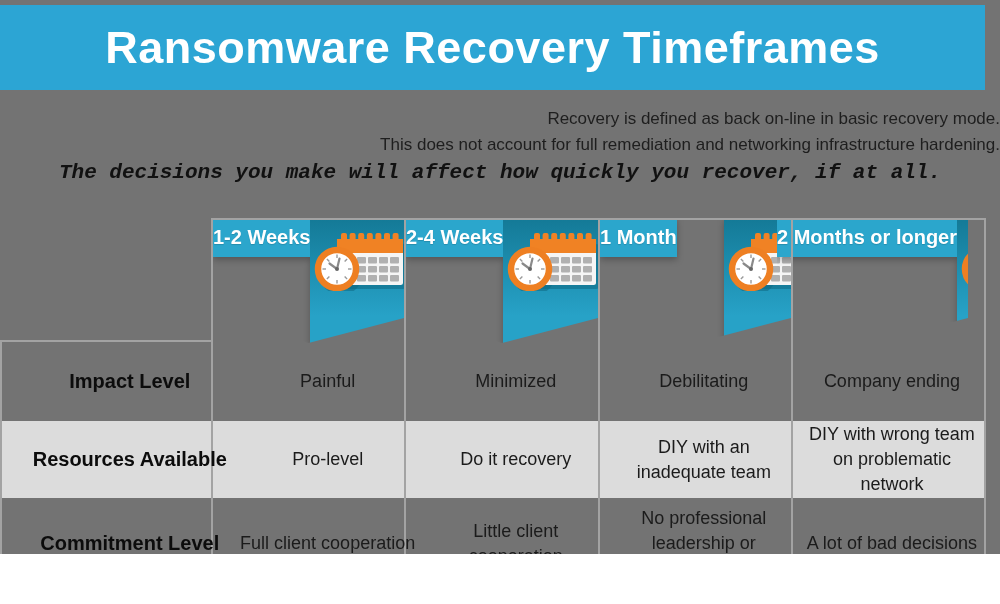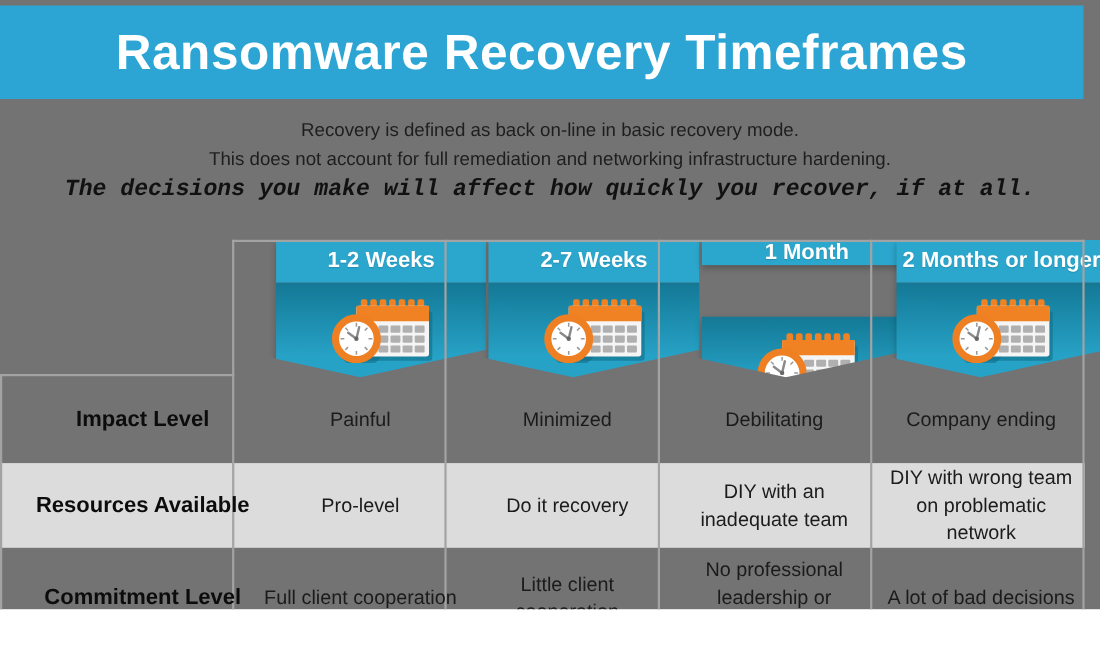--- a/index.html
+++ b/index.html
@@ -22,21 +22,21 @@
     position:absolute;left:0;top:5px;width:985px;height:85px;
     background:var(--banner-bg,#2CA5D4);
     display:flex;align-items:center;justify-content:center;
   }
   .title-banner h1{
     margin:0;font-size:45px;font-weight:bold;color:#ffffff;letter-spacing:.5px;white-space:nowrap;
   }
   
   .intro{position:absolute;left:0;top:106px;width:1000px;text-align:center;}
   .intro p{margin:0;}
-  .intro-line{font-size:17px;line-height:26px;color:#1e1e1e;}
+  .intro-line{font-size:17px;line-height:26px;color:#1e1e1e;text-align:right;}
   .intro-emphasis{
     font-family:Liberation Mono, monospace;font-style:italic;font-weight:bold;
     font-size:21px;line-height:30px;color:#111;
   }
   
   .table-region{position:absolute;left:0;top:0;width:1000px;height:604px;}
   .row-band{
     position:absolute;left:0;top:421px;width:986px;height:77px;
     background:var(--row-alt-bg,#DCDCDC);z-index:1;
   }
@@ -46,24 +46,23 @@
   .v3{left:598px;top:218px;width:2px;height:373px;}
   .v4{left:791px;top:218px;width:2px;height:373px;}
   .v5{left:984px;top:218px;width:2px;height:373px;}
   .v0{left:0;top:340px;width:2px;height:251px;}
   .h-top-banners{left:211px;top:218px;width:775px;height:2px;}
   .h-label-top{left:0;top:340px;width:213px;height:2px;}
   .h-bottom{left:0;top:589px;width:986px;height:2px;}
   
   .banner{
     position:absolute;top:218px;height:125px;z-index:2;
-    display:flex;flex-direction:column;
+    display:flex;flex-direction:row;
     clip-path:polygon(0 0,100% 0,100% 80%,50% 100%,0 80%);
     filter:drop-shadow(0 3px 3px rgba(0,0,0,0.25));
-    padding-left:38px;
   }
   .b1{left:213px;width:191px;}
   .b2{left:406px;width:192px;}
   .b3{left:600px;width:191px;gap:47px;}
   .b4{left:777px;width:191px;}
   .banner-top{
     height:39px;background:var(--column-header-bg,#2BA6CC);
     display:flex;align-items:center;justify-content:center;
   }
   .banner-top span{
@@ -180,21 +179,21 @@
       </div>
       <div class="banner-body">
         <svg width="100" height="66" viewBox="0 0 100 66">
             <use href="#cal-clock"></use>
           </svg>
       </div>
     </div>
 
     <div class="banner b2">
       <div class="banner-top">
-        <span>2-7 Weeks</span>
+        <span>2-4 Weeks</span>
       </div>
       <div class="banner-body">
         <svg width="100" height="66" viewBox="0 0 100 66">
             <use href="#cal-clock"></use>
           </svg>
       </div>
     </div>
 
     <div class="banner b3">
       <div class="banner-top">

